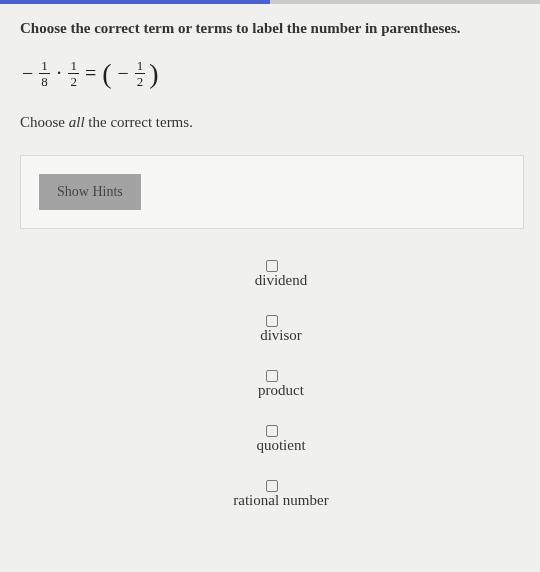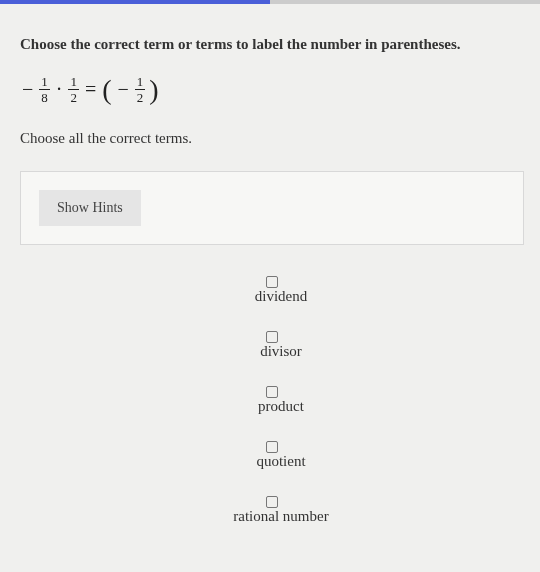--- a/index.html
+++ b/index.html
@@ -13,21 +13,21 @@
       font-family: Georgia, 'Times New Roman', serif;
       background: #f0f0ee;
       color: #2a2a2a;
       overflow: hidden;
     }
     .progress-bar {
       height: 4px;
       background: linear-gradient(to right, #4a5fd8 0%, #4a5fd8 50%, #ccc 50%, #ccc 100%);
     }
     .content {
-      padding: 30px 16px 0 20px;
+      padding: 14px 16px 0 20px;
     }
     .question-text {
       font-size: 15px;
       font-weight: bold;
       color: #333;
       margin-bottom: 20px;
       line-height: 1.4;
     }
     .equation {
       font-size: 20px;
@@ -61,29 +61,30 @@
       font-size: 28px;
       line-height: 1;
       position: relative;
     }
     .instructions {
       font-size: 15px;
       color: #333;
       margin-bottom: 24px;
     }
     .instructions .italic {
+      font-style: italic;
     }
     .hints-container {
       border: 1px solid #d8d8d8;
       background: #f7f7f5;
       padding: 18px;
       margin-bottom: 10px;
     }
     .show-hints-btn {
-      background: #e5e5e5;
+      background: #a3a3a3;
       border: none;
       padding: 10px 18px;
       font-size: 14px;
       font-family: Georgia, serif;
       color: #444;
       cursor: pointer;
     }
     .options {
       padding: 8px 0 0 18px;
     }

